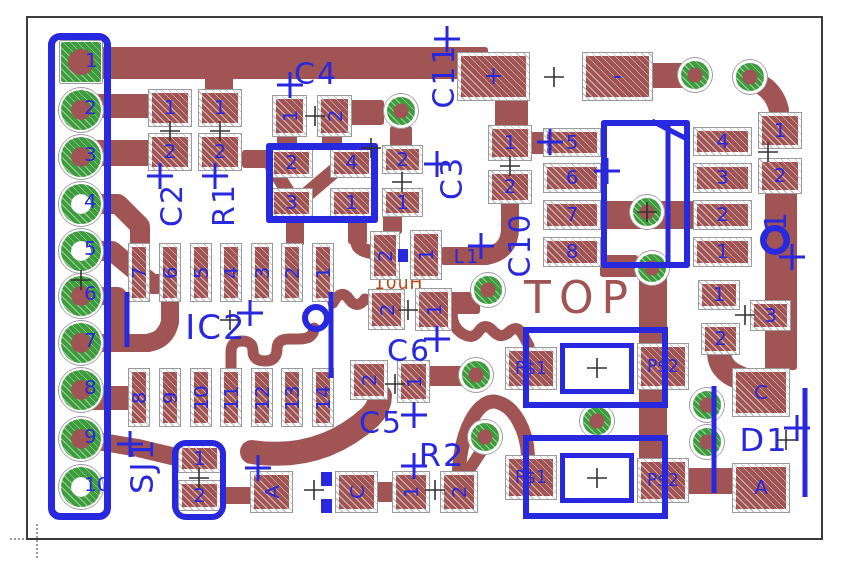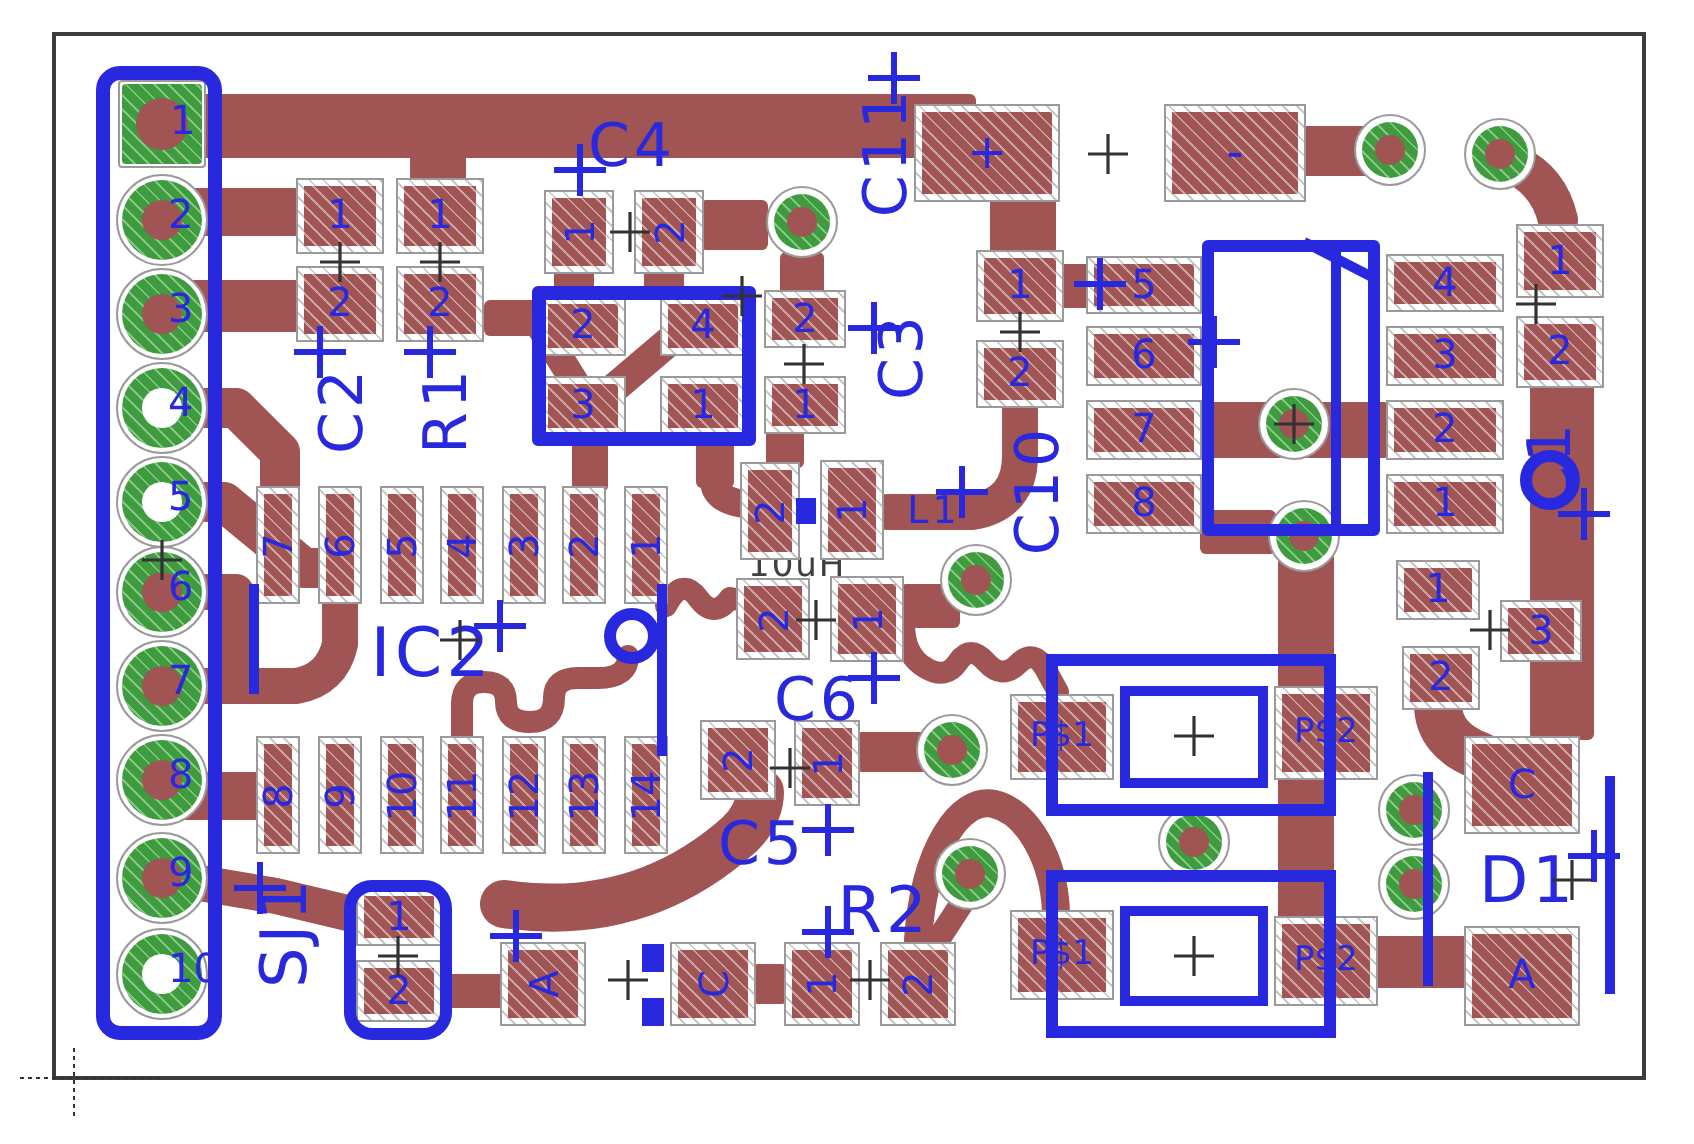--- a/index.html
+++ b/index.html
@@ -25,28 +25,29 @@
   .via-hole{position:absolute;left:50%;top:50%;width:15px;height:15px;border-radius:50%;
        transform:translate(-50%,-50%);background:var(--copper);}
   .silk-box{position:absolute;box-sizing:border-box;border:6px solid var(--silk);z-index:4;}
   .silk-box.fill{background:#fff;}
   .silk-square{position:absolute;background:var(--silk);z-index:4;}
   .silk-label{position:absolute;color:var(--silk);white-space:nowrap;line-height:1;
        transform:translate(-50%,-50%);z-index:5;letter-spacing:2px;}
   .silk-label.rot{transform:translate(-50%,-50%) rotate(-90deg);}
   .copper-text{position:absolute;color:var(--copper);font-size:44px;letter-spacing:8px;
        line-height:1;z-index:2;}
-  .value-text{position:absolute;color:#404040;font-size:17px;letter-spacing:1px;
+  .value-text{position:absolute;color:#c2410c;font-size:17px;letter-spacing:1px;
        line-height:1;z-index:2;}
   #svg-copper{z-index:1;} #svg-top{z-index:6;pointer-events:none;}
 </style>
 </head>
 <body>
 
 <div id="stage">
+  <div class="copper-text" style="left:524px;top:276px;">TOP</div>
   <div class="value-text" style="left:374px;top:275px;">10uH</div>
 <svg id="svg-copper" width="847" height="572">
       <rect x="70" y="47" width="418" height="32" fill="#A05454" rx="3"></rect>
       <rect x="205" y="72" width="28" height="24" fill="#A05454" rx="3"></rect>
       <rect x="81" y="94" width="72" height="24" fill="#A05454" rx="3"></rect>
       <rect x="81" y="140" width="72" height="26" fill="#A05454" rx="3"></rect>
       <rect x="81" y="386" width="52" height="24" fill="#A05454" rx="3"></rect>
       <rect x="218" y="487" width="36" height="17" fill="#A05454" rx="3"></rect>
       <rect x="376" y="482" width="18" height="20" fill="#A05454" rx="3"></rect>
       <rect x="428" y="366" width="50" height="20" fill="#A05454" rx="3"></rect>

